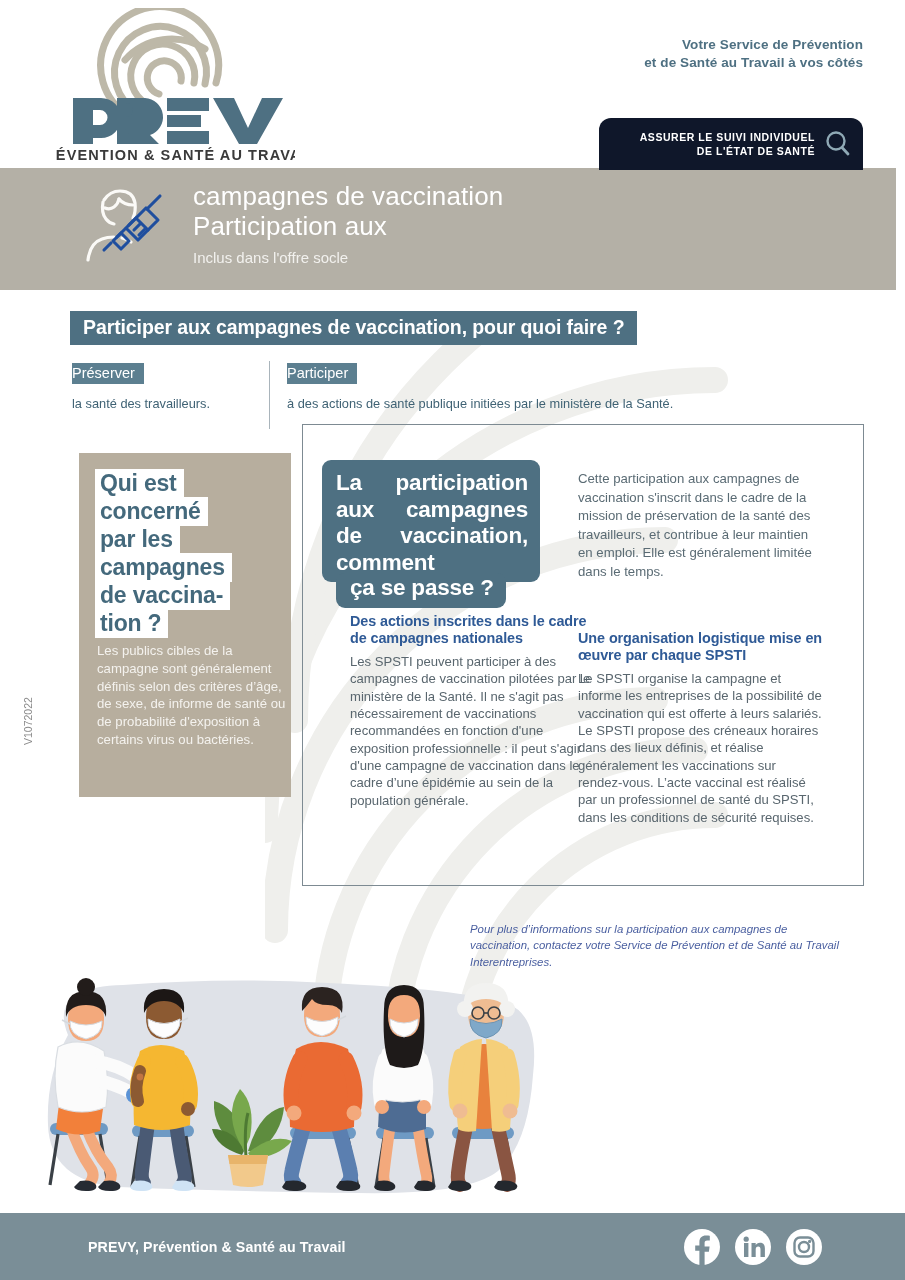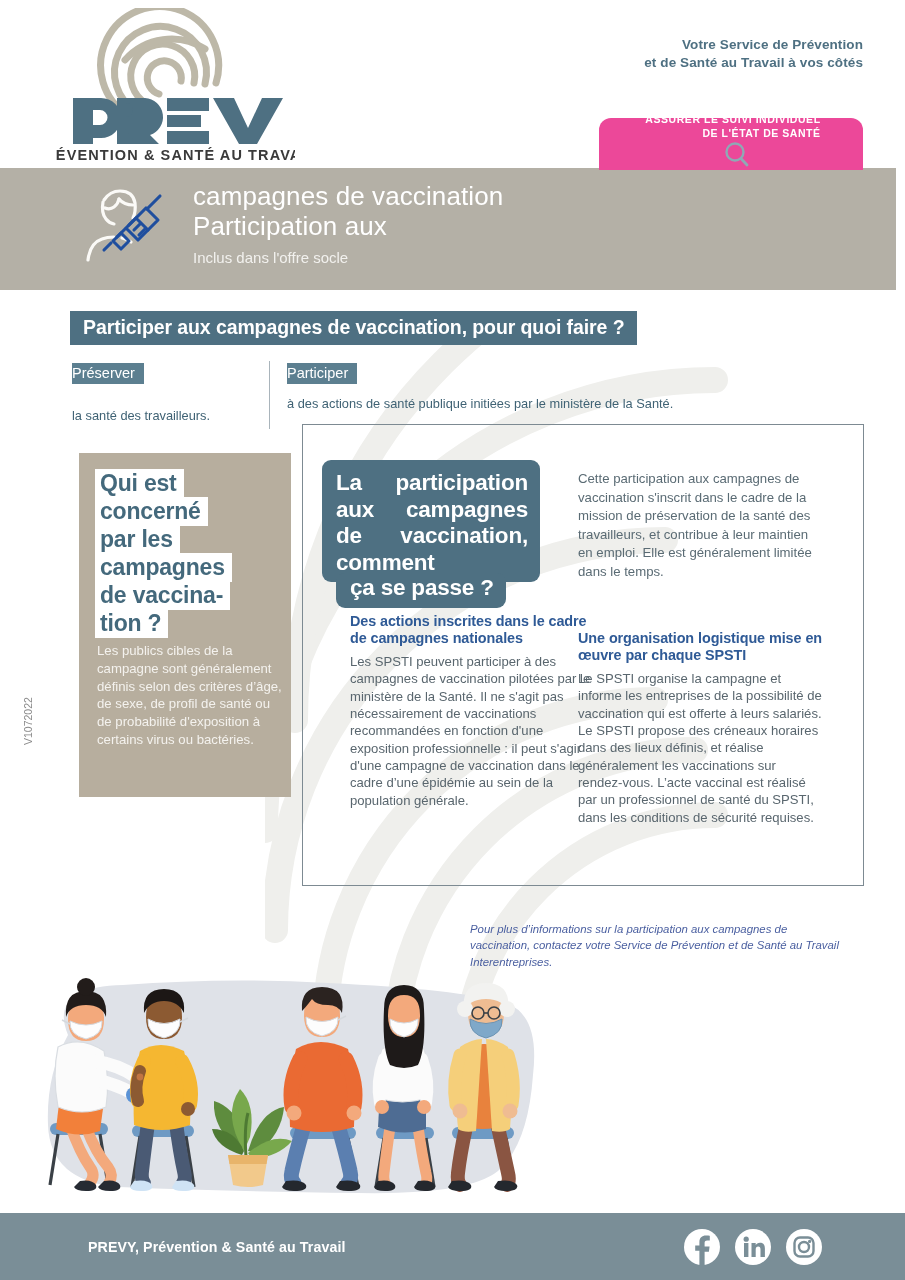--- a/index.html
+++ b/index.html
@@ -26,27 +26,26 @@
   .logo svg{display:block;}
   .tagline{
     position:absolute;right:42px;top:36px;
     text-align:right;color:#4E7082;
     font-size:13.5px;line-height:1.35;font-weight:600;
     letter-spacing:.1px;
   }
   .badge{
     position:absolute; right:42px; top:118px;
     width:264px;height:52px;
-    background:#ec4899;
+    background:#0f172a;
     border-top-left-radius:12px;border-top-right-radius:12px;
     color:#ffffff;
     display:flex;align-items:center;justify-content:flex-end;
     padding:0 10px 0 14px;box-sizing:border-box;
     z-index:5;
-    flex-direction:column;
   }
   .badge-text{
     font-size:10.5px;font-weight:700;letter-spacing:.55px;
     text-align:right;line-height:1.35;text-transform:uppercase;
   }
   .badge-icon{margin-left:8px;display:flex;align-items:center;}
 
   
   .band{
     position:absolute;left:0;top:168px;width:896px;height:122px;
@@ -69,21 +68,21 @@
   
   .lbl{
     position:absolute;background:#5C7F90;color:#fff;
     font-size:14.5px;padding:2px 9px 3px 0;z-index:3;font-weight:400;
   }
   .lbl-preserver{left:72px;top:363px;}
   .lbl-participer{left:287px;top:363px;}
   .lbltext{
     position:absolute;color:#3F6274;font-size:12.8px;z-index:3;
   }
-  .t-preserver{left:72px;top:408px;text-align:right;}
+  .t-preserver{left:72px;top:396px;text-align:right;}
   .t-participer{left:287px;top:396px;}
   .vdivider{
     position:absolute;left:269px;top:361px;width:1px;height:68px;
     background:#A9B4BB;z-index:3;
   }
 
   
   .beigepanel{
     position:absolute;left:79px;top:453px;width:212px;height:344px;
     background:#B7AE9E;z-index:3;
@@ -293,21 +292,21 @@
 
   <div class="beigepanel"></div>
   <div class="bp-title">
     <span>Qui est</span><br>
     <span>concerné</span><br>
     <span>par les</span><br>
     <span>campagnes</span><br>
     <span>de vaccina-</span><br>
     <span>tion ?</span>
   </div>
-  <div class="bp-body">Les publics cibles de la campagne sont généralement définis selon des critères d’âge, de sexe, de profil de santé ou de probabilité d'exposition à certains virus ou bactéries.</div>
+  <div class="bp-body">Les publics cibles de la campagne sont généralement définis selon des critères d’âge, de sexe, de informe de santé ou de probabilité d'exposition à certains virus ou bactéries.</div>
 
   <div class="mainbox"></div>
 
   <div class="callout">
     <div class="callout-inner">
       <div>La participation</div>
       <div>aux campagnes</div>
       <div>de vaccination,</div>
       <div class="callout-line4">comment</div>
       <div class="callout-tail">ça se passe ?</div>

